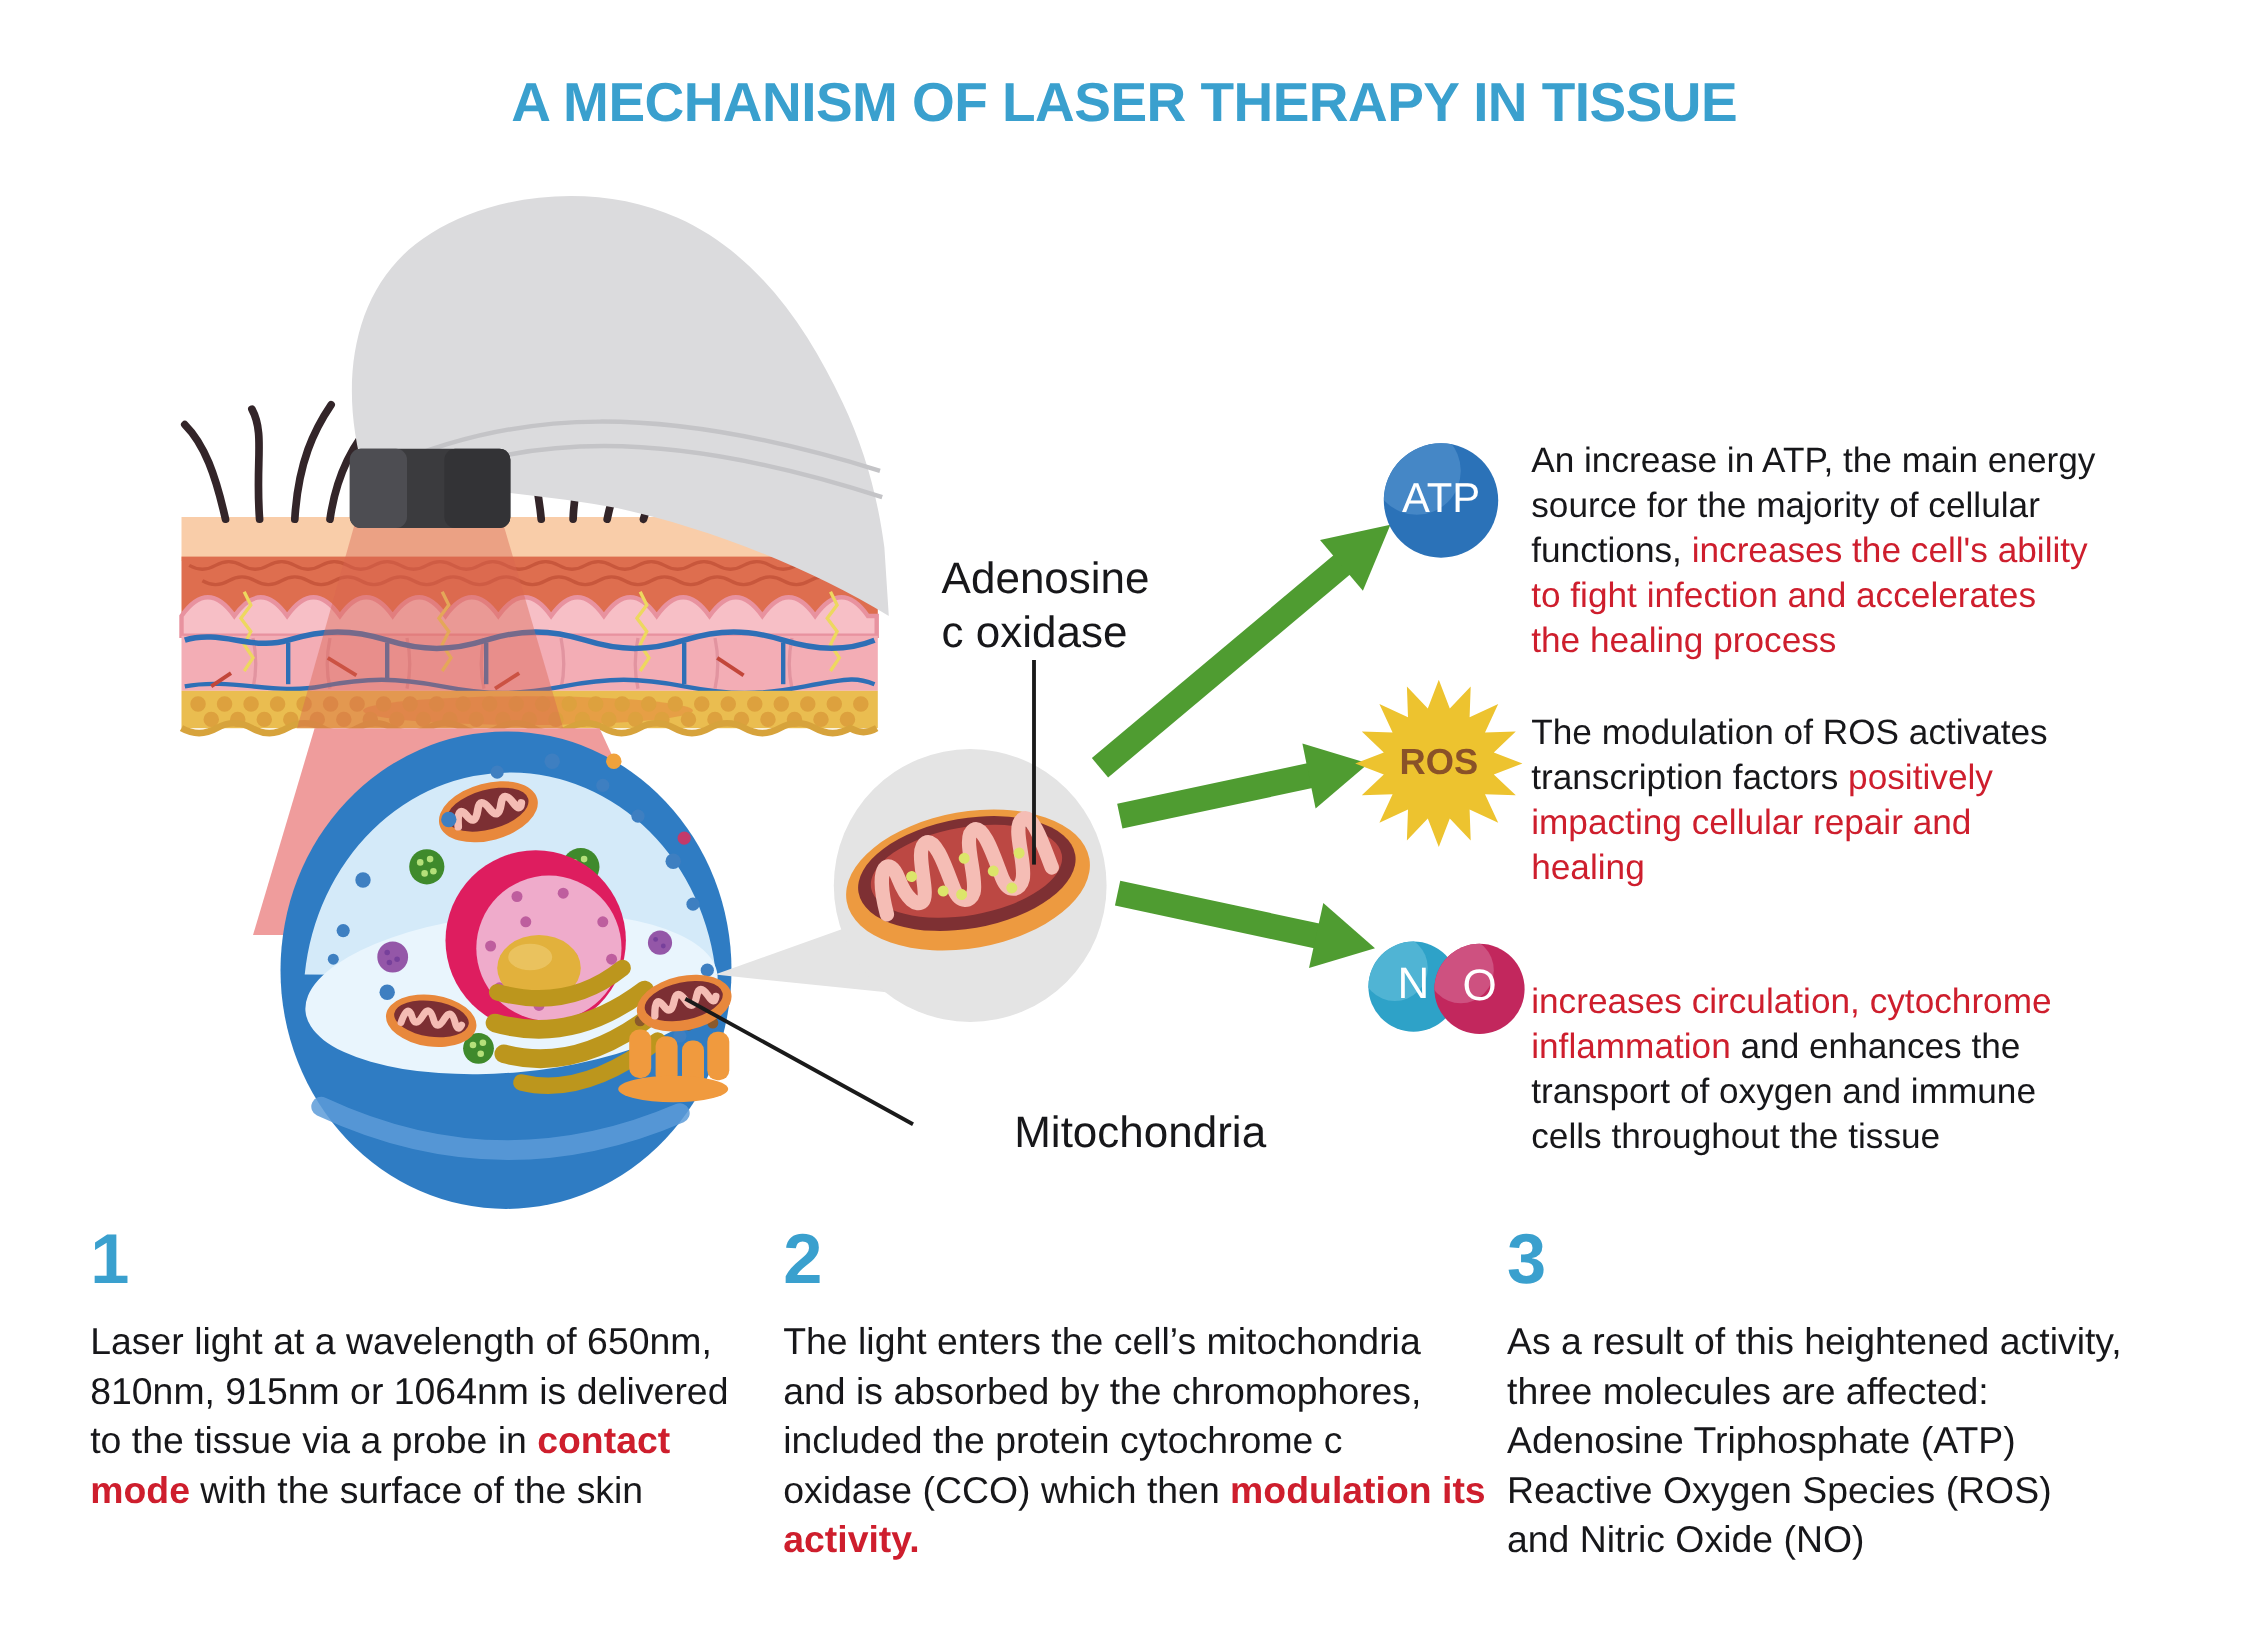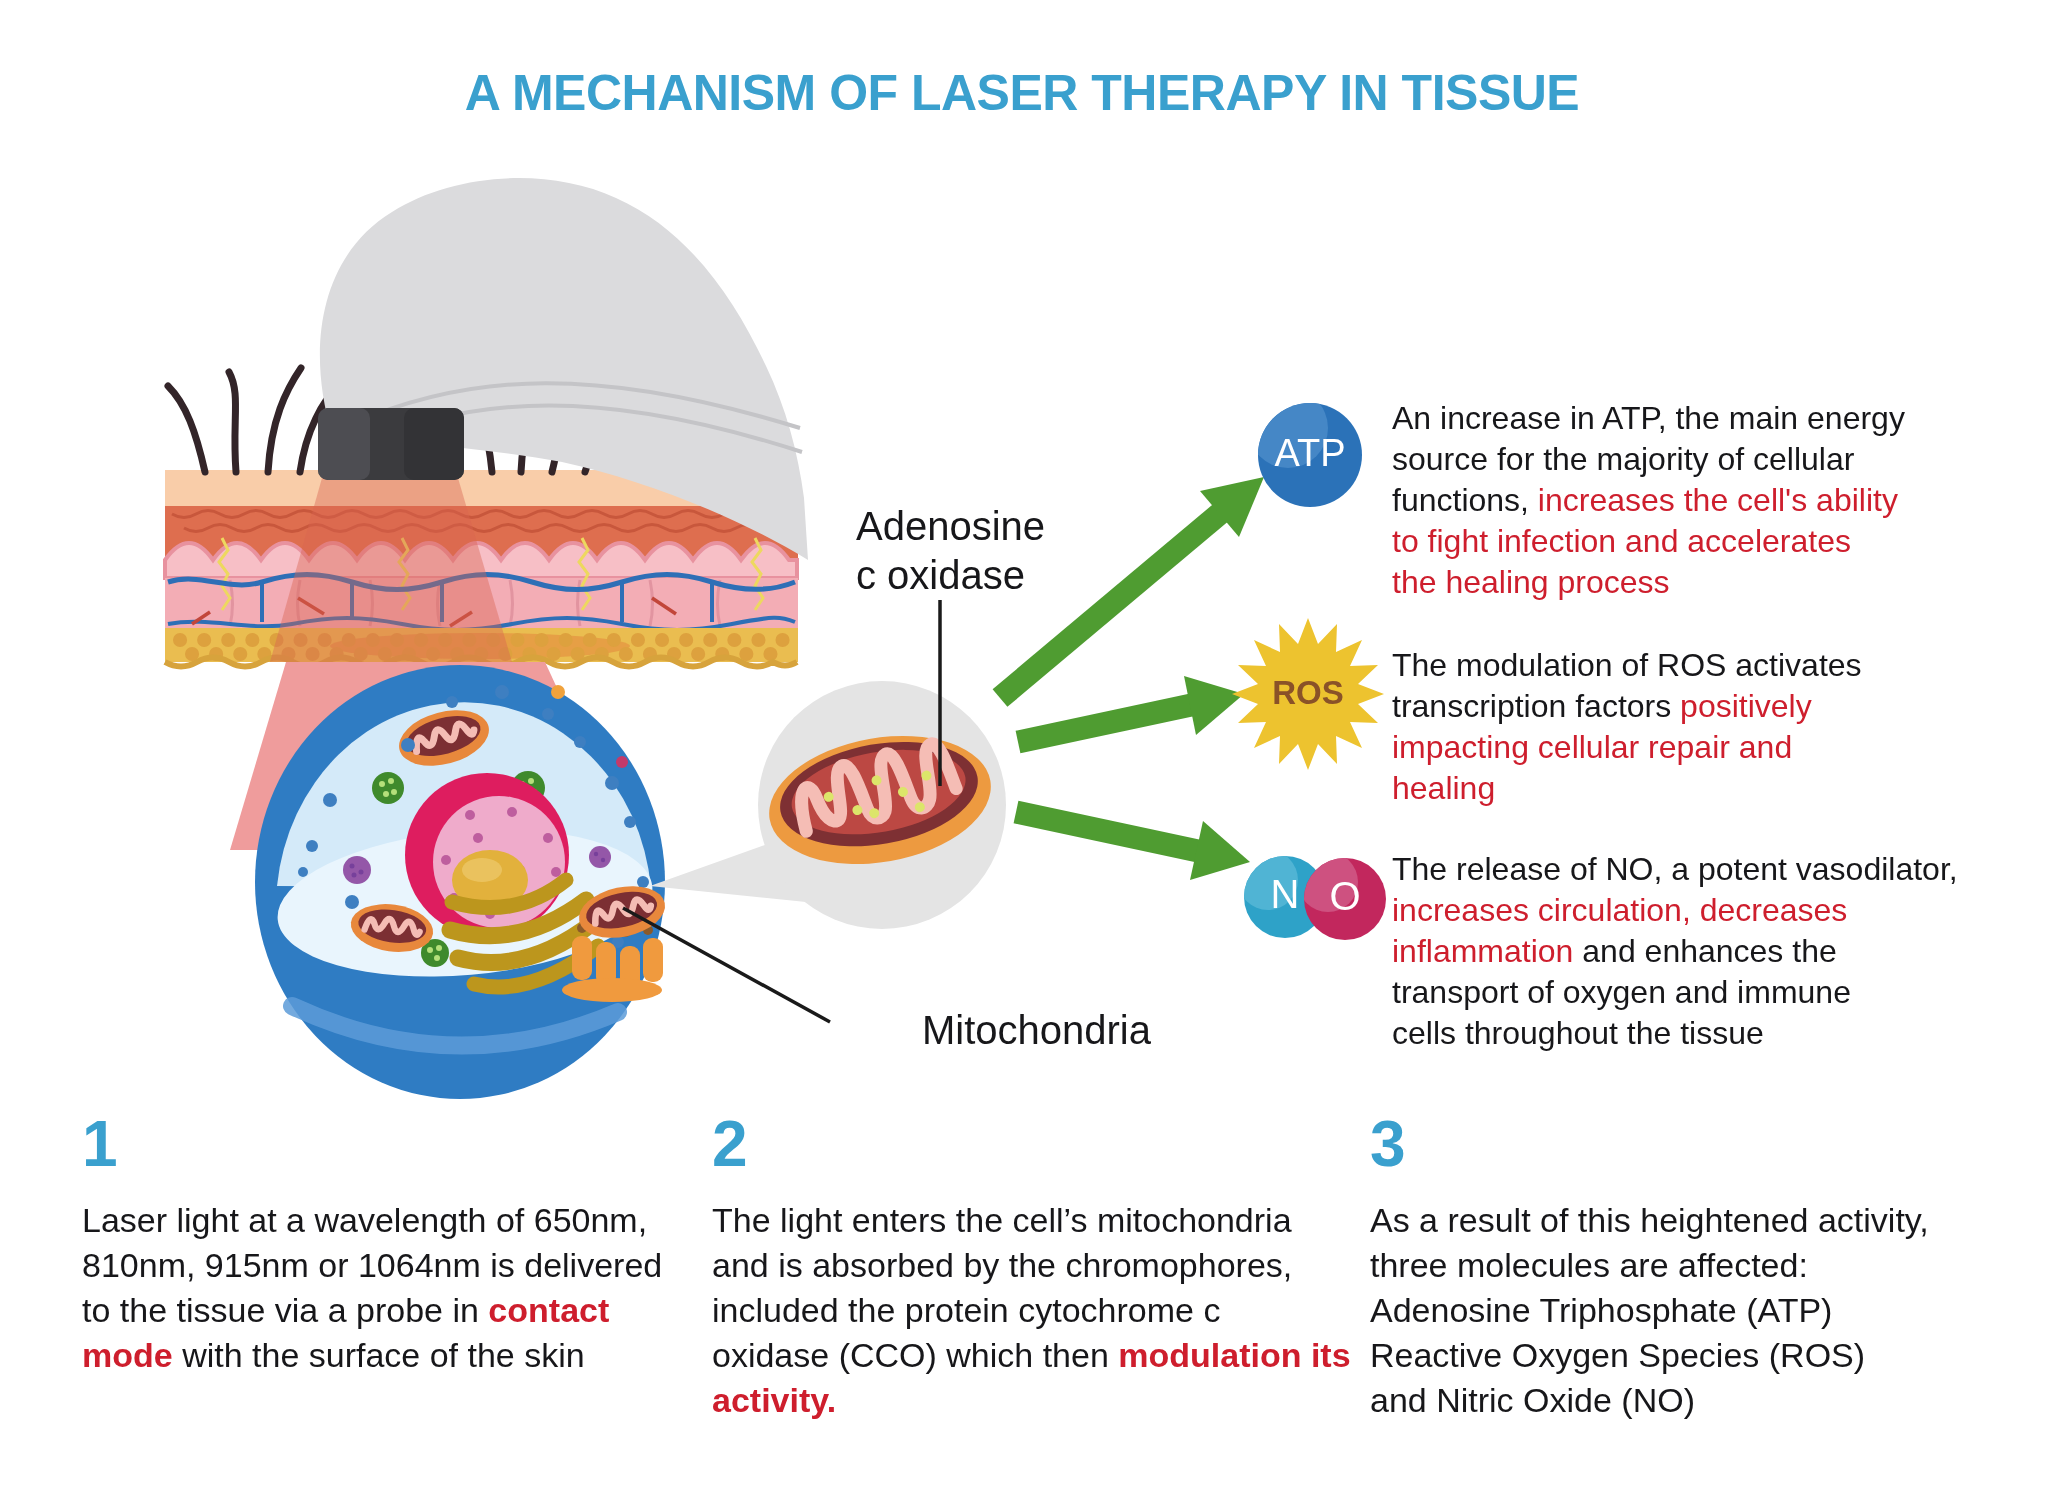--- a/index.html
+++ b/index.html
@@ -306,21 +306,21 @@
   </div>
   <div class="abs diagram-label mito">Mitochondria</div>
 
   <div class="abs icon-letter atp-letter">ATP</div>
   <div class="abs ros-letter" style="text-align:center">ROS</div>
   <div class="abs icon-letter n-letter">N</div>
   <div class="abs icon-letter o-letter">O</div>
 
   <div class="abs outcome" style="top:645px"><span>The modulation of ROS activates</span><br><span>transcription factors </span><span class="red">positively</span><br><span class="red">impacting cellular repair and</span><br><span class="red">healing</span></div>
   <div class="abs outcome" style="top:398px"><span>An increase in ATP, the main energy</span><br><span>source for the majority of cellular</span><br><span>functions, </span><span class="red">increases the cell's ability</span><br><span class="red">to fight infection and accelerates</span><br><span class="red">the healing process</span></div>
-  <div class="abs outcome" style="top:849px"><span>The release of NO, a potent vasodilator,</span><br><span class="red">increases circulation, decreases</span><br><span class="red">inflammation</span><span> and enhances the</span><br><span>transport of oxygen and immune</span><br><span>cells throughout the tissue</span></div>
+  <div class="abs outcome" style="top:849px"><br><span class="red">increases circulation, cytochrome</span><br><span class="red">inflammation</span><span> and enhances the</span><br><span>transport of oxygen and immune</span><br><span>cells throughout the tissue</span></div>
 
   <div class="abs step" style="left:82px">
     <div class="step-num">1</div>
     <div class="step-text"><span>Laser  light at a wavelength of 650nm,</span><br><span>810nm, 915nm or 1064nm is delivered</span><br><span>to the tissue via a probe in </span><span class="red bold">contact</span><br><span class="red bold">mode</span><span> with the surface of the skin</span></div>
   </div>
   <div class="abs step" style="left:712px">
     <div class="step-num">2</div>
     <div class="step-text"><span>The light enters the cell’s mitochondria</span><br><span>and is absorbed by the chromophores,</span><br><span>included the protein cytochrome c</span><br><span>oxidase (CCO) which then </span><span class="red bold">modulation its</span><br><span class="red bold">activity.</span></div>
   </div>
   <div class="abs step" style="left:1370px">

